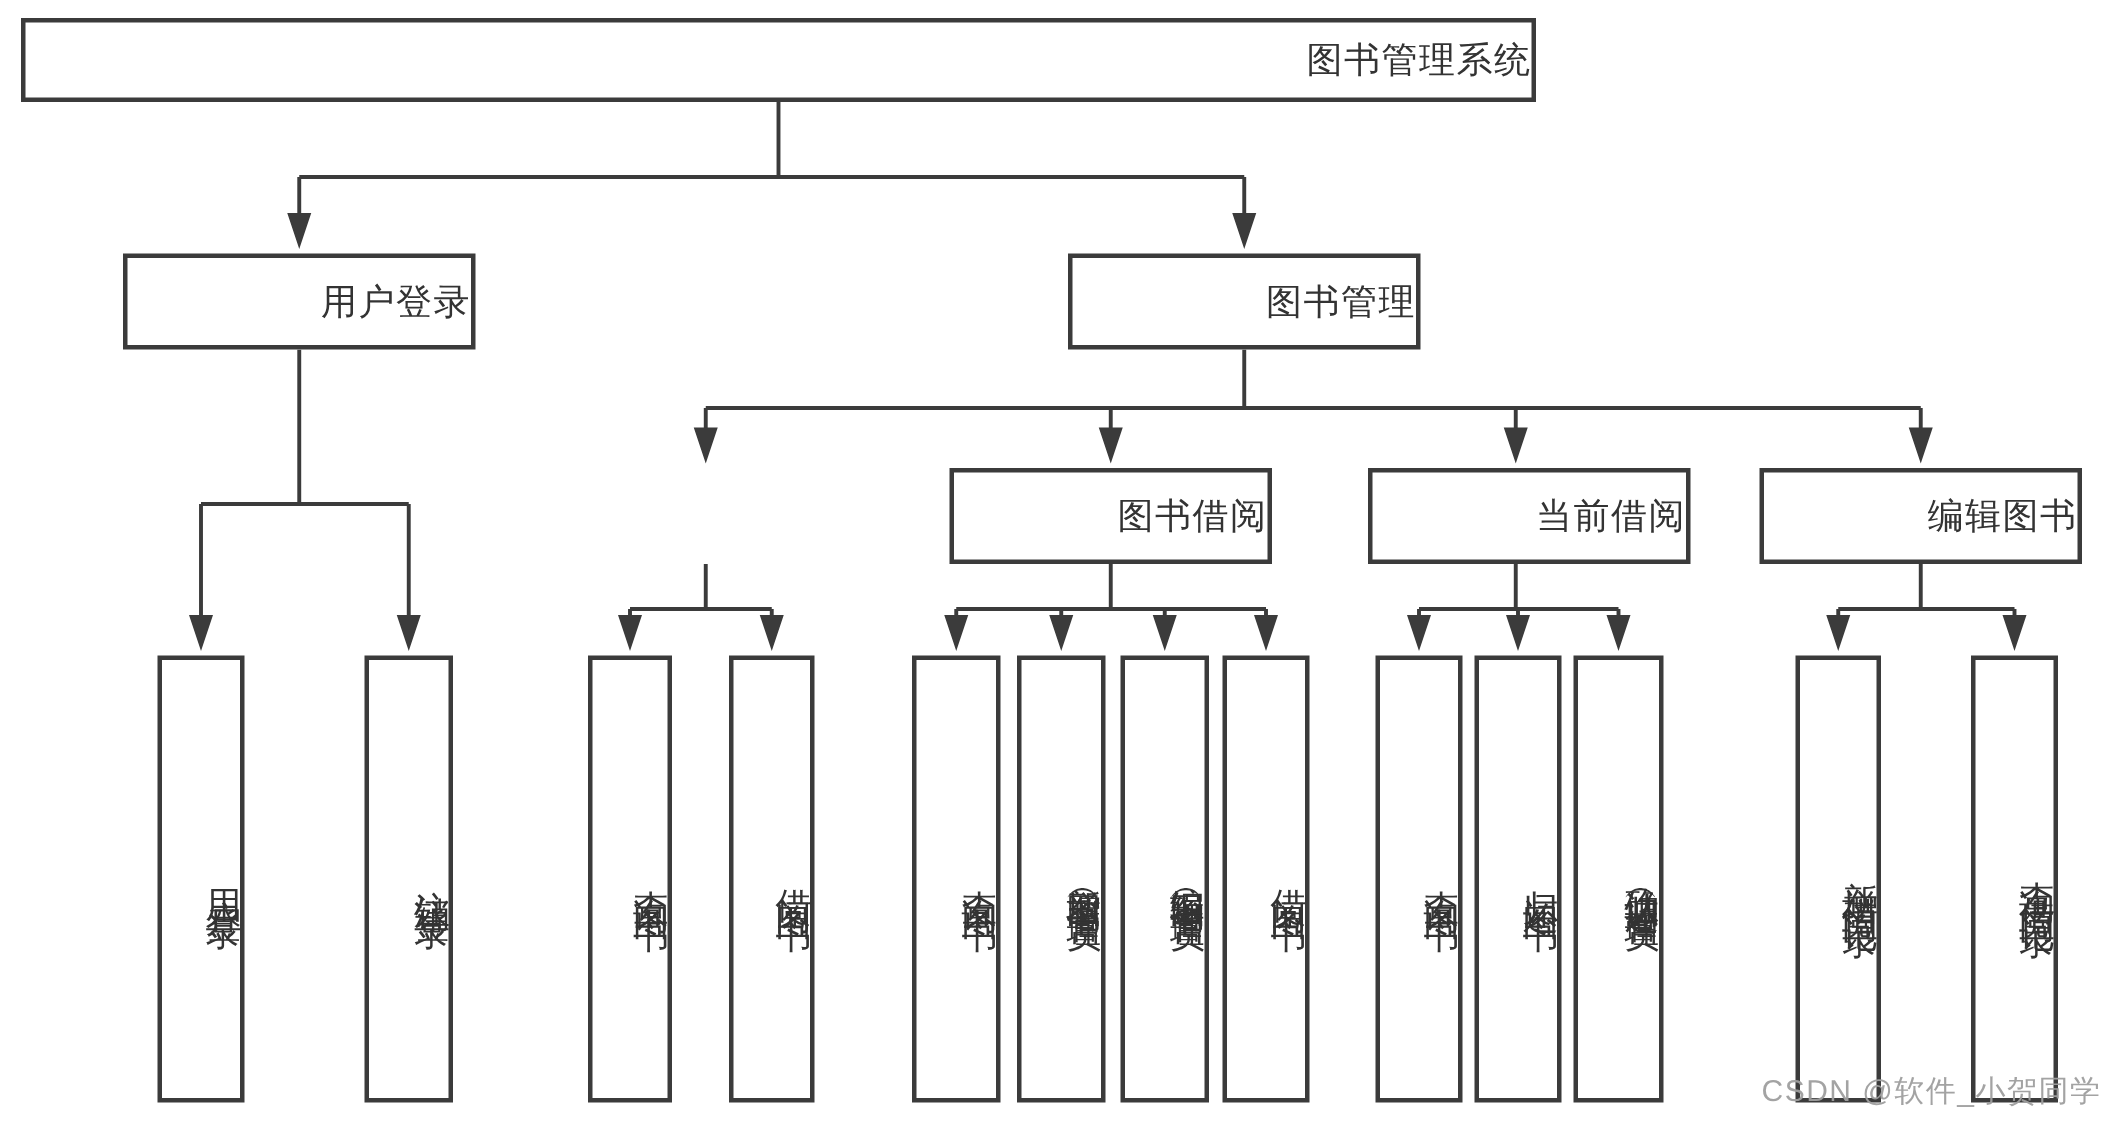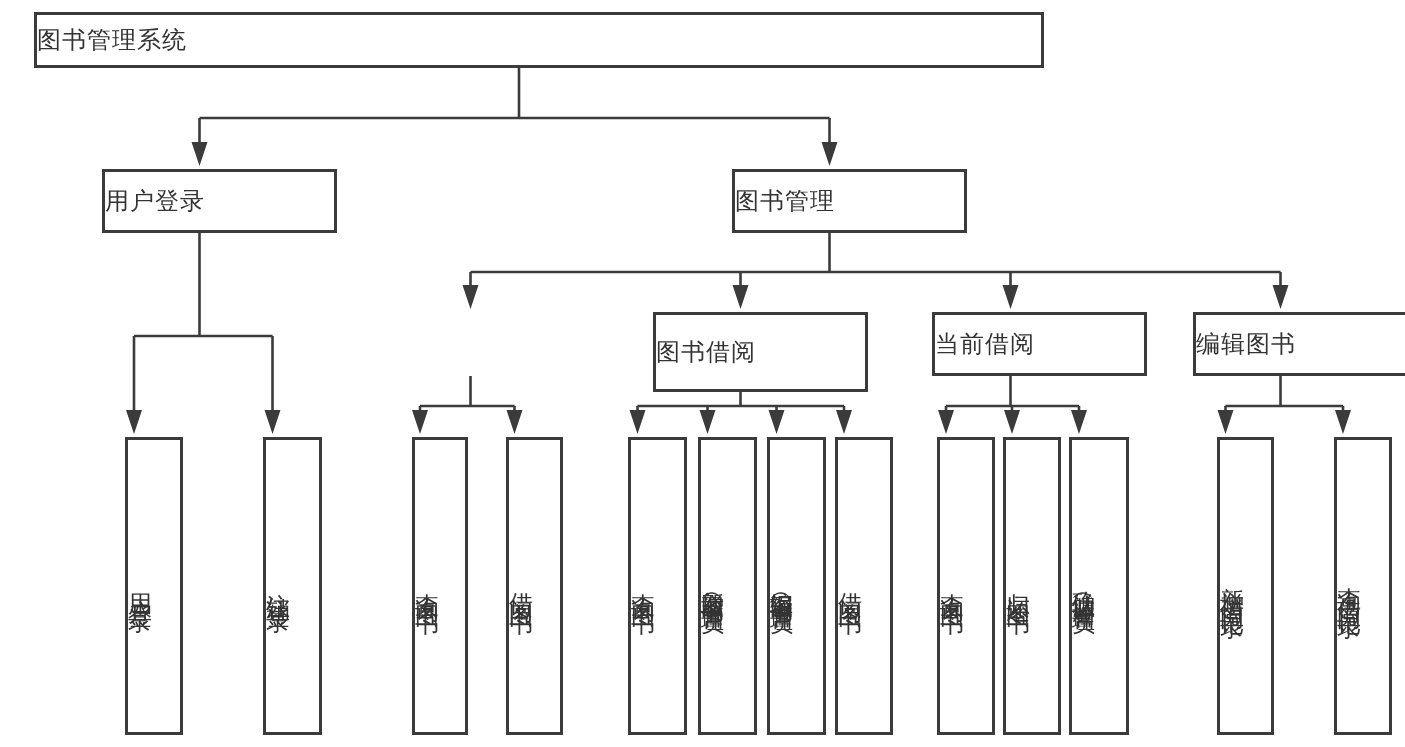--- a/index.html
+++ b/index.html
@@ -13,22 +13,21 @@
     color: #333333;
   }
   .connector-svg { position: absolute; left: 0; top: 0; }
   .node {
     position: absolute;
     box-sizing: border-box;
     border: 3px solid #3b3b3b;
     background: #ffffff;
     display: flex;
     align-items: center;
-    justify-content: flex-start;
-    margin-left: 20px;
+    justify-content: flex-end;
   }
   .node .lbl {
     font-size: 24px;
     letter-spacing: 1px;
     color: #333333;
     white-space: nowrap;
   }
   .leaf .vtext {
     writing-mode: vertical-rl;
     text-orientation: mixed;
@@ -117,21 +116,21 @@
     <span class="lbl">图书管理系统</span>
   </div>
 
   <div class="node" style="left:82px;top:169px;width:235px;height:64px">
     <span class="lbl">用户登录</span>
   </div>
   <div class="node" style="left:712px;top:169px;width:235px;height:64px">
     <span class="lbl">图书管理</span>
   </div>
 
-  <div class="node" style="left:633px;top:312px;width:215px;height:80px">
+  <div class="node" style="left:633px;top:312px;width:215px;height:64px">
     <span class="lbl">图书借阅</span>
   </div>
   <div class="node" style="left:912px;top:312px;width:215px;height:64px">
     <span class="lbl">当前借阅</span>
   </div>
   <div class="node" style="left:1173px;top:312px;width:215px;height:64px">
     <span class="lbl">编辑图书</span>
   </div>
 
   <div class="node leaf" style="left:105px;top:437px;width:58px;height:298px">
@@ -171,14 +170,15 @@
     <span class="vtext">确认归还（管理员）</span>
   </div>
 
   <div class="node leaf" style="left:1197px;top:437px;width:57px;height:298px">
     <span class="vtext">新增借阅记录</span>
   </div>
   <div class="node leaf" style="left:1314px;top:437px;width:58px;height:298px">
     <span class="vtext">查询借阅记录</span>
   </div>
 
+  <div class="watermark">CSDN @软件_小贺同学</div>
 
 </div>
 
 </body></html>

